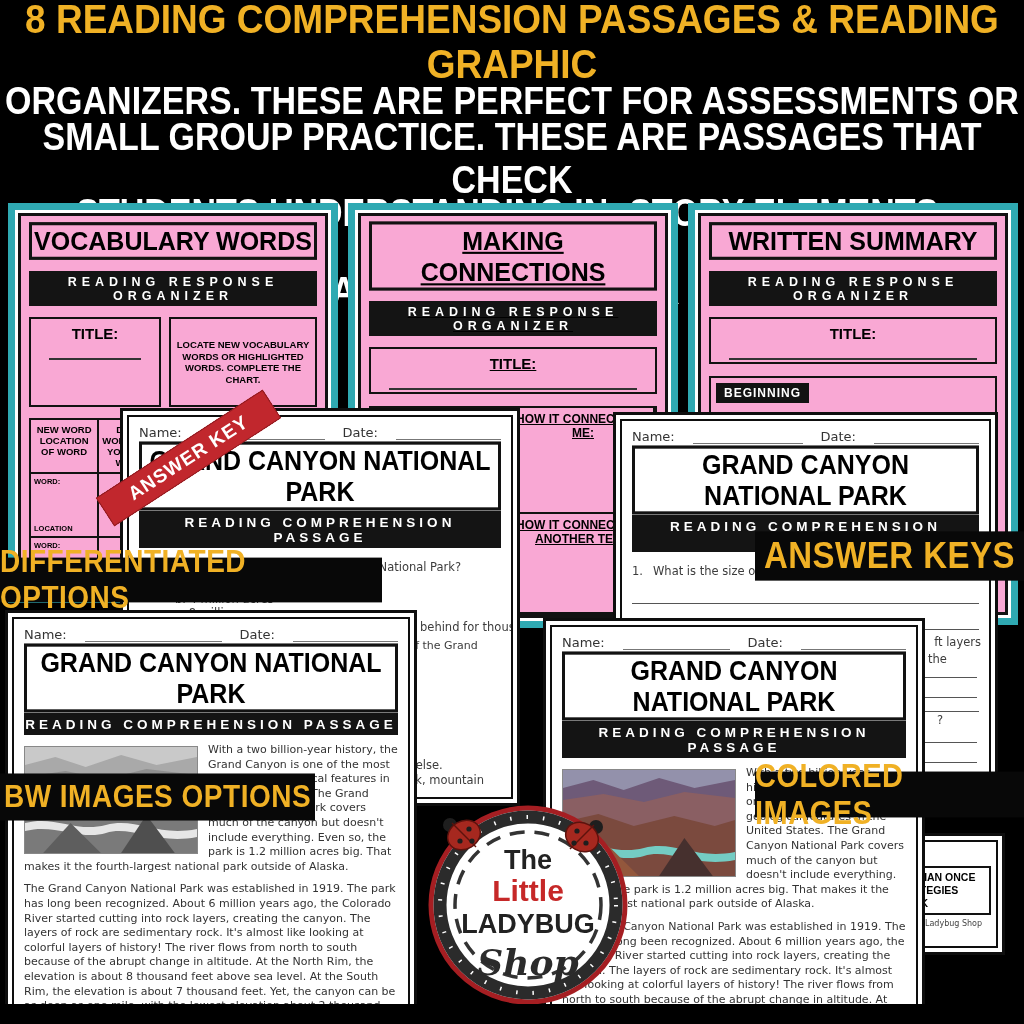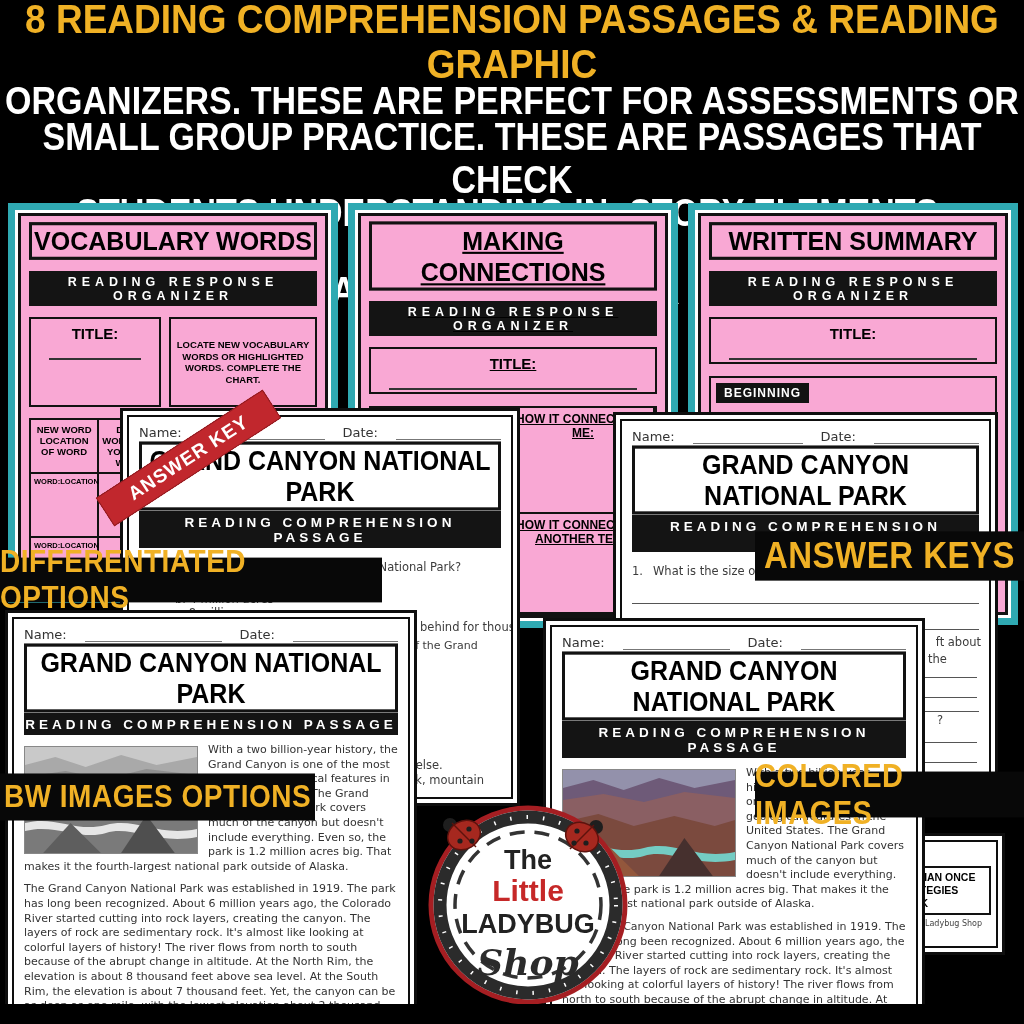--- a/index.html
+++ b/index.html
@@ -14,21 +14,21 @@
   .card{position:absolute;top:203px;background:#fff;border:7px solid #2fa9b2;box-sizing:border-box;padding:3px;z-index:2;}
   .ci{border:3px solid #121212;height:100%;box-sizing:border-box;padding:7px 8px;overflow:hidden;background:#f9a8d4;}
   .ctitle{border:3px solid #121212;text-align:center;font-weight:bold;font-size:25px;line-height:30px;transform:scaleY(1.05);}
   .cbar{background:#141414;color:#fff;text-align:center;font-weight:bold;font-size:12.5px;letter-spacing:5px;padding:4px 0 3px;margin-top:12px;}
   .fieldrow{display:flex;gap:8px;margin-top:11px;align-items:stretch;}
   .titlebox{border:2px solid #121212;flex:1;padding:6px 4px 2px;text-align:center;font-weight:bold;font-size:15px;}
   .titlebox .tline{border-bottom:2px solid #333;height:16px;margin:0 14px;}
   .instrbox{border:2px solid #121212;flex:1.15;padding:20px 3px;font-weight:bold;font-size:9.5px;line-height:11.5px;text-align:center;}
   .vtable{border:2px solid #121212;margin-top:11px;display:grid;grid-template-columns:24% 25% 26% 25%;}
   .vh{border-right:2px solid #121212;border-bottom:2px solid #121212;font-weight:bold;font-size:9.5px;line-height:11px;text-align:center;padding:4px 2px;min-height:34px;}
-  .vc{border-right:2px solid #121212;border-bottom:2px solid #121212;height:56px;padding:3px 3px;display:flex;flex-direction:row;justify-content:space-between;}
+  .vc{border-right:2px solid #121212;border-bottom:2px solid #121212;height:56px;padding:3px 3px;display:flex;flex-direction:column;justify-content:space-between;}
   .vl{font-weight:bold;font-size:7.5px;}
   .noR{border-right:none;}
   .ctable{border:2px solid #121212;margin-top:12px;display:grid;grid-template-columns:50% 50%;}
   .cc{border-right:2px solid #121212;border-bottom:2px solid #121212;padding:4px 3px;font-weight:bold;font-size:12px;line-height:14px;text-align:center;}
   .sumbox{border:2px solid #121212;margin-top:12px;height:176px;padding:5px;}
   .chip{display:inline-block;background:#121212;color:#fff;font-weight:bold;font-size:12px;padding:3px 8px;letter-spacing:1px;}
   
   .sheet{position:absolute;background:#fff;border:3px solid #0e0e0e;box-sizing:border-box;padding:4px;}
   .si{border:2px solid #0e0e0e;width:100%;height:100%;box-sizing:border-box;background:#fff;position:relative;overflow:hidden;padding:8px 10px;}
   .namerow{display:flex;align-items:flex-end;gap:18px;font-family:"DejaVu Sans",sans-serif;font-size:13px;color:#333;}
@@ -202,21 +202,21 @@
         <span>1.</span>
         <span>What is the size of the Grand Canyon National Park?</span>
       </div>
       <div class="ansline"></div>
       <div class="ansline"></div>
       <div class="q" style="margin-top:22px;">
         <span>2.</span>
         <span>What type of rock can be found in the layers of the Grand Canyon?</span>
       </div>
       <div class="ansline" style="margin-top:6px;"></div>
-      <span class="frag" style="right:8px;top:214px;">ft about</span>
+      <span class="frag" style="right:8px;top:214px;">ft layers</span>
       <div class="fline" style="top:256px;"></div>
       <div class="fline" style="top:276px;"></div>
       <span class="frag" style="left:315px;top:292px;">?</span>
       <div class="fline" style="top:321px;"></div>
       <div class="fline" style="top:341px;"></div>
     </div>
   </div>
 
   <div class="sheet" style="left:895px;top:833px;width:110px;height:122px;z-index:5;">
     <div class="si" style="padding:4px 5px;">

